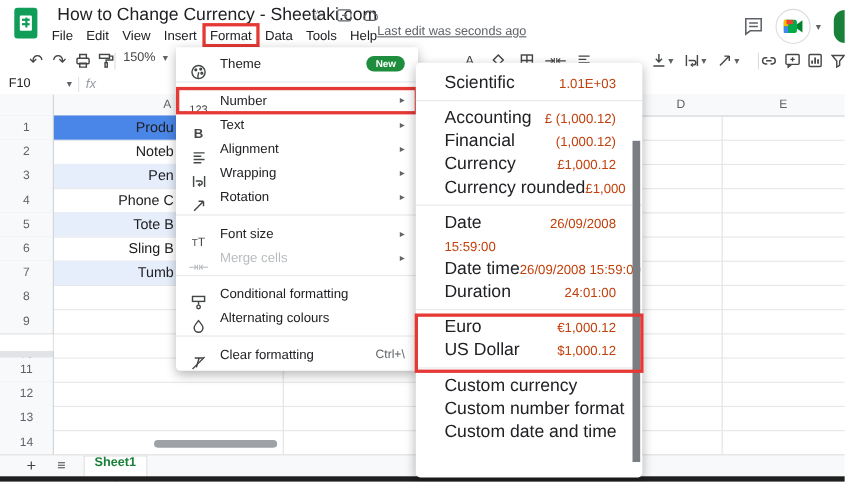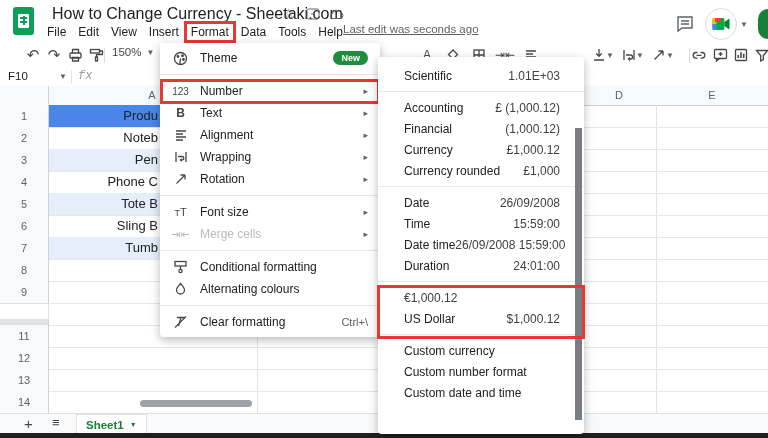--- a/index.html
+++ b/index.html
@@ -23,63 +23,63 @@
   #toolbar{left:0;top:43px;width:768px;height:25px;background:#fff;}
   .ticon{position:absolute;top:3px;width:18px;height:18px;display:flex;align-items:center;justify-content:center;
          color:#444746;font-size:14px;}
   .tdivider{position:absolute;top:5px;width:1px;height:15px;background:#dadce0;}
   #zoom-box{position:absolute;left:112px;top:3px;font-size:11.5px;color:#444746;display:flex;align-items:center;gap:5px;}
   .caret{font-size:8px;color:#5f6368;}
   
   #formulabar{left:0;top:68px;width:768px;height:18px;background:#fff;border-bottom:1px solid #e0e3e7;}
   #namebox{position:absolute;left:8px;top:2px;font-size:11.5px;color:#202124;}
   #namebox-caret{position:absolute;left:59px;top:4px;}
-  #fx{position:absolute;left:78px;top:1px;font-size:12px;font-style:italic;color:#9aa0a6;font-family:Liberation Mono, monospace;}
+  #fx{position:absolute;left:78px;top:1px;font-size:12px;font-style:italic;color:#9aa0a6;}
   .fbdiv{position:absolute;left:71px;top:2px;width:1px;height:14px;background:#e0e3e7;}
   
   #grid{left:0;top:86px;width:768px;height:327px;background:#fff;}
   #colheaders{position:absolute;left:0;top:0;width:768px;height:19px;background:#f8f9fa;border-bottom:1px solid #cfd2d6;}
   .colhead{position:absolute;top:3px;font-size:11px;color:#5f6368;transform:translateX(-50%);}
   #corner{position:absolute;left:0;top:0;width:48px;height:19px;background:#f8f9fa;border-right:1px solid #cfd2d6;}
   .vline{position:absolute;width:1px;background:#e2e2e2;}
   .hline{position:absolute;height:1px;background:#e7e7e7;left:48px;right:0;}
   .rowhead{position:absolute;left:0;width:48px;height:22px;background:#f8f9fa;border-right:1px solid #cfd2d6;
            border-bottom:1px solid #e2e2e2;font-size:11px;color:#5f6368;display:flex;align-items:center;justify-content:center;}
   .rowhead.sel{background:#e1e3e6;color:#202124;}
   .acell{position:absolute;left:49px;width:208px;height:22px;}
   .acell-text{position:absolute;right:610px;font-size:13px;white-space:nowrap;}
   #hscroll{position:absolute;left:140px;top:314px;width:112px;height:7px;border-radius:4px;background:#8d9195;opacity:.85;}
   
   #sheetbar{left:0;top:413px;width:768px;height:20px;background:#f8f9fa;border-top:1px solid #e0e0e0;}
   #add-sheet{position:absolute;left:24px;top:1px;font-size:15px;color:#444746;}
   #all-sheets{position:absolute;left:52px;top:1px;font-size:13px;color:#444746;}
   #sheet-tab{position:absolute;left:76px;top:0px;height:19px;background:#fff;border:1px solid #e0e0e0;border-bottom:none;
-             padding:0 9px;display:flex;align-items:center;gap:6px;}
+             padding:0 9px;display:flex;align-items:center;gap:6px;flex-direction:column;}
   #sheet-tab span{font-size:11.5px;font-weight:bold;color:#188038;}
   #sheet-tab .caret{color:#188038;font-size:7px;}
   #bottomstrip{left:0;top:433px;width:768px;height:5px;background:#1f1f1f;}
   
   #format-menu{left:160px;top:43px;width:220px;background:#fff;box-shadow:0 3px 10px rgba(0,0,0,.28);
                border-radius:0 0 4px 4px;padding:4px 0;z-index:6;}
   .fm-item{height:22px;display:flex;align-items:center;position:relative;padding:0 12px;}
-  .fm-icon{width:17px;height:29px;margin-right:11px;display:flex;align-items:center;justify-content:center;
+  .fm-icon{width:17px;height:29px;margin-right:11px;display:flex;align-items:flex-end;justify-content:center;
            color:#444746;font-size:12px;flex:none;}
   .fm-label{font-size:12px;color:#202124;flex:1;white-space:nowrap;}
   .fm-item.disabled .fm-label,.fm-item.disabled .fm-icon{color:#b8bcbf;}
   .fm-arrow{font-size:9px;color:#5f6368;}
   .fm-shortcut{font-size:11px;color:#5f6368;}
   .fm-badge{background:#1e8e3e;color:#fff;font-size:9px;font-weight:bold;padding:2px 8px;border-radius:9px;}
   .fm-div{height:1px;background:#e6e8ea;margin:5px 0;}
   .fm-item.hl .redbox{position:absolute;left:0;right:0;top:-1px;bottom:-2px;border:3px solid #e53935;}
   
   #number-submenu{left:378px;top:57px;width:206px;height:377px;background:#fff;border-radius:4px;
                   box-shadow:0 3px 10px rgba(0,0,0,.28);padding:8px 0;z-index:7;box-sizing:border-box;}
   .sm-item{height:21px;display:flex;align-items:center;padding:0 24px 0 26px;}
-  .sm-label{font-size:12px;color:#202124;flex:1;white-space:nowrap;}
-  .sm-example{font-size:12px;color:#404040;white-space:nowrap;}
+  .sm-label{font-size:16px;color:#202124;flex:1;white-space:nowrap;}
+  .sm-example{font-size:12px;color:#c2410c;white-space:nowrap;}
   .sm-div{height:1px;background:#e6e8ea;margin:5px 0;}
   #sm-scrollthumb{position:absolute;right:2px;top:71px;width:7px;height:292px;background:#7a7e82;}
   #sm-redbox{position:absolute;left:-1px;right:-1px;top:228px;height:48px;border:3px solid #e53935;z-index:8;}
   svg{display:block;}
 </style>
 </head>
 <body>
 
 <div class="abs" id="titlebar">
   <div class="abs" id="logo">
@@ -441,33 +441,33 @@
       <div class="sm-item">
         <span class="sm-label">Currency rounded</span>
         <span class="sm-example">£1,000</span>
       </div>
       <div class="sm-div"></div>
       <div class="sm-item">
         <span class="sm-label">Date</span>
         <span class="sm-example">26/09/2008</span>
       </div>
       <div class="sm-item">
-        <span class="sm-label">Time</span>
         <span class="sm-example">15:59:00</span>
       </div>
       <div class="sm-item">
         <span class="sm-label">Date time</span>
         <span class="sm-example">26/09/2008 15:59:00</span>
       </div>
       <div class="sm-item">
         <span class="sm-label">Duration</span>
         <span class="sm-example">24:01:00</span>
       </div>
       <div class="sm-div"></div>
       <div class="sm-item">
+        <span class="sm-label">Euro</span>
         <span class="sm-example">€1,000.12</span>
       </div>
       <div class="sm-item">
         <span class="sm-label">US Dollar</span>
         <span class="sm-example">$1,000.12</span>
       </div>
       <div class="sm-div"></div>
       <div class="sm-item">
         <span class="sm-label">Custom currency</span>
       </div>

